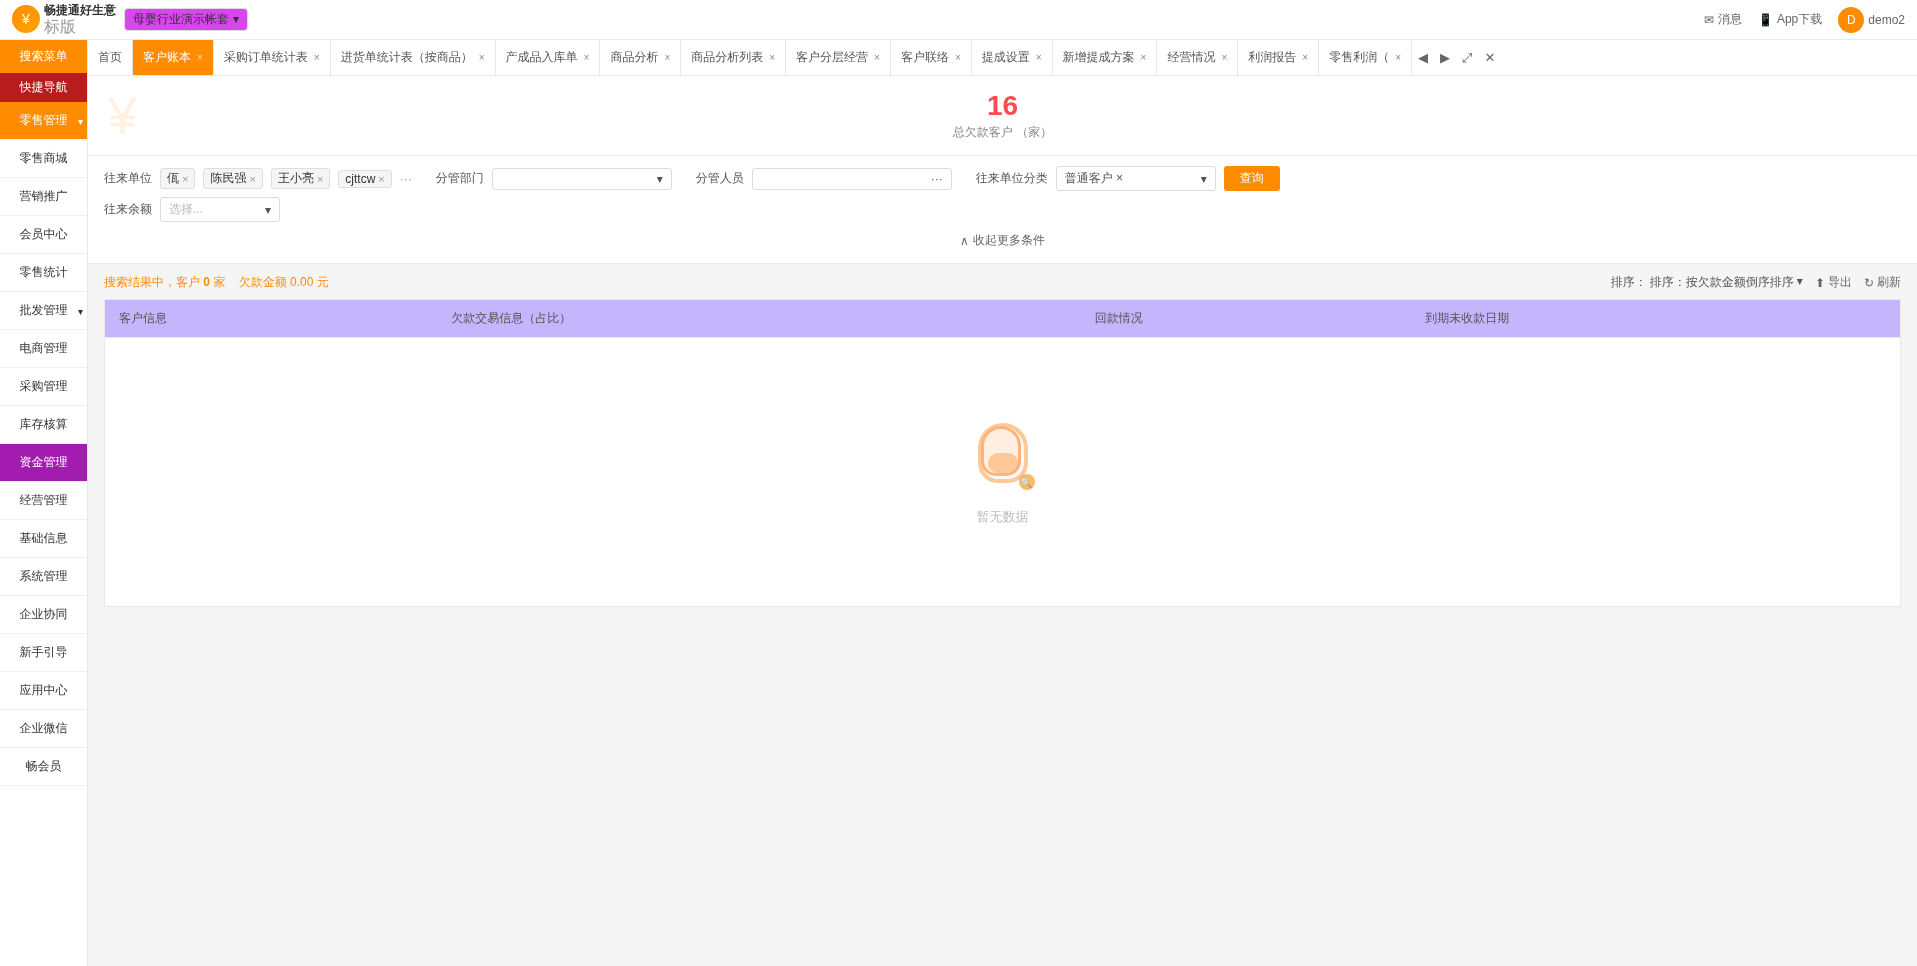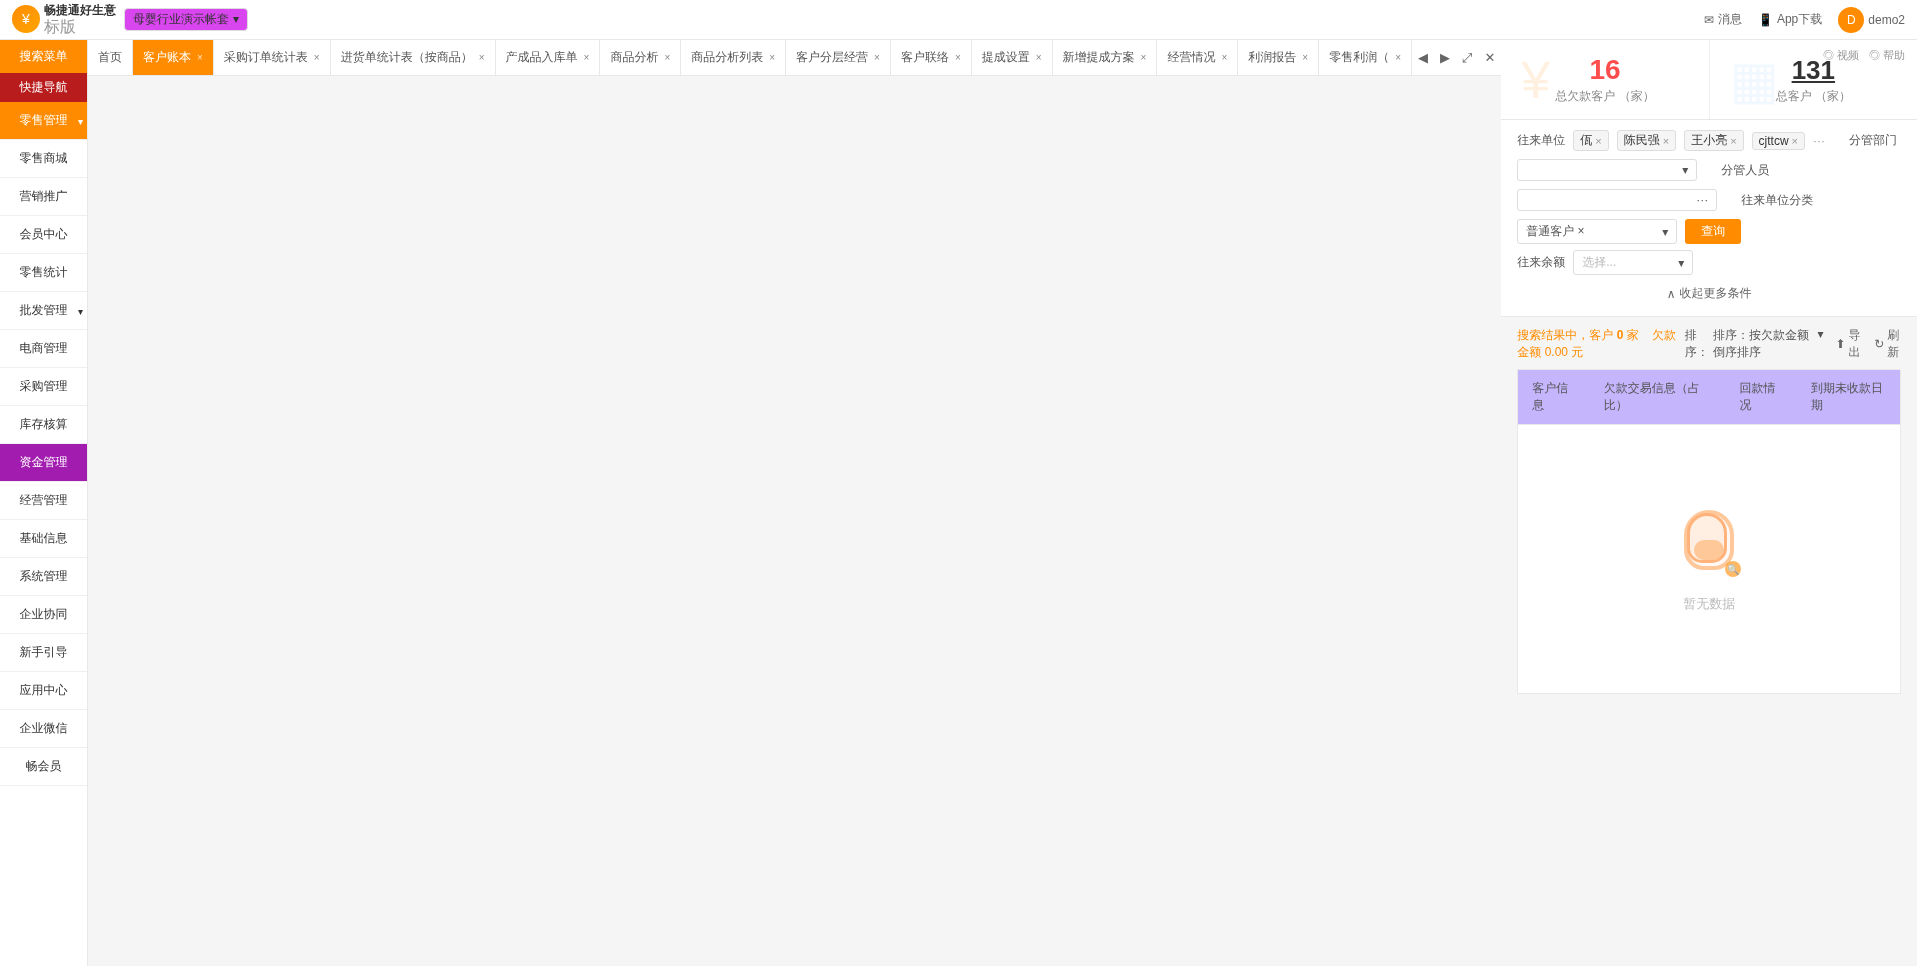--- a/index.html
+++ b/index.html
@@ -32,21 +32,21 @@
 
     
     .sidebar { width: 88px; background: #fff; border-right: 1px solid #e8e8e8; display: flex; flex-direction: column; overflow-y: auto; flex-shrink: 0; }
     .sidebar-search { padding: 8px; background: #ff8c00; color: white; text-align: center; font-size: 12px; cursor: pointer; }
     .sidebar-nav { padding: 6px; background: #b91c1c; color: white; text-align: center; font-size: 12px; cursor: pointer; }
     .sidebar-item { padding: 10px 4px; text-align: center; font-size: 12px; color: #333; cursor: pointer; border-bottom: 1px solid #f0f0f0; position: relative; }
     .sidebar-item.active { background: #ff8c00; color: white; }
     .sidebar-item .item-arrow { position: absolute; right: 4px; top: 50%; transform: translateY(-50%); font-size: 10px; }
 
     
-    .content-area { flex: 1; display: flex; flex-direction: row; overflow: hidden; }
+    .content-area { flex: 1; display: flex; flex-direction: column; overflow: hidden; }
 
     
     .tab-bar { background: #fff; display: flex; align-items: center; height: 36px; border-bottom: 1px solid #e8e8e8; overflow: hidden; flex-shrink: 0; }
     .tab-item { display: flex; align-items: center; gap: 4px; padding: 0 10px; height: 100%; font-size: 12px; color: #555; cursor: pointer; border-right: 1px solid #e8e8e8; white-space: nowrap; flex-shrink: 0; }
     .tab-item.active { background: #ff8c00; color: white; }
     .tab-item .tab-close { font-size: 10px; opacity: 0.7; margin-left: 2px; }
     .tab-item.active .tab-close { color: white; }
     .tab-nav-btn { padding: 0 6px; cursor: pointer; color: #666; display: flex; align-items: center; height: 100%; }
 
     
@@ -266,33 +266,20 @@
         <div class="stat-item" style="background:#fff;">
           <div style="position:absolute;left:20px;top:50%;transform:translateY(-50%);opacity:0.12;font-size:52px;color:#ff8c00;">¥</div>
           <div class="stat-number red">16</div>
           <div class="stat-label">
             <span>总欠款客户</span>
             <span>（家）</span>
           </div>
         </div>
 
 
-        <div class="stat-item" style="background:#fff;">
-          <div style="position:absolute;left:20px;top:50%;transform:translateY(-50%);opacity:0.08;font-size:52px;color:#66aaff;">▦</div>
-          <div class="stat-number dark">131</div>
-          <div class="stat-label">
-            <span>总客户</span>
-            <span>（家）</span>
-          </div>
-
-          <div style="position:absolute;top:8px;right:12px;display:flex;gap:10px;font-size:11px;color:#999;">
-            <span style="cursor:pointer;">◎ 视频</span>
-            <span style="cursor:pointer;">◎ 帮助</span>
-          </div>
-        </div>
       </div>
 
       <div class="filter-area">
 
         <div class="filter-row">
           <span class="filter-label">往来单位</span>
           <div class="filter-tag">
             <span>佤</span>
             <span class="close">×</span>
           </div>

